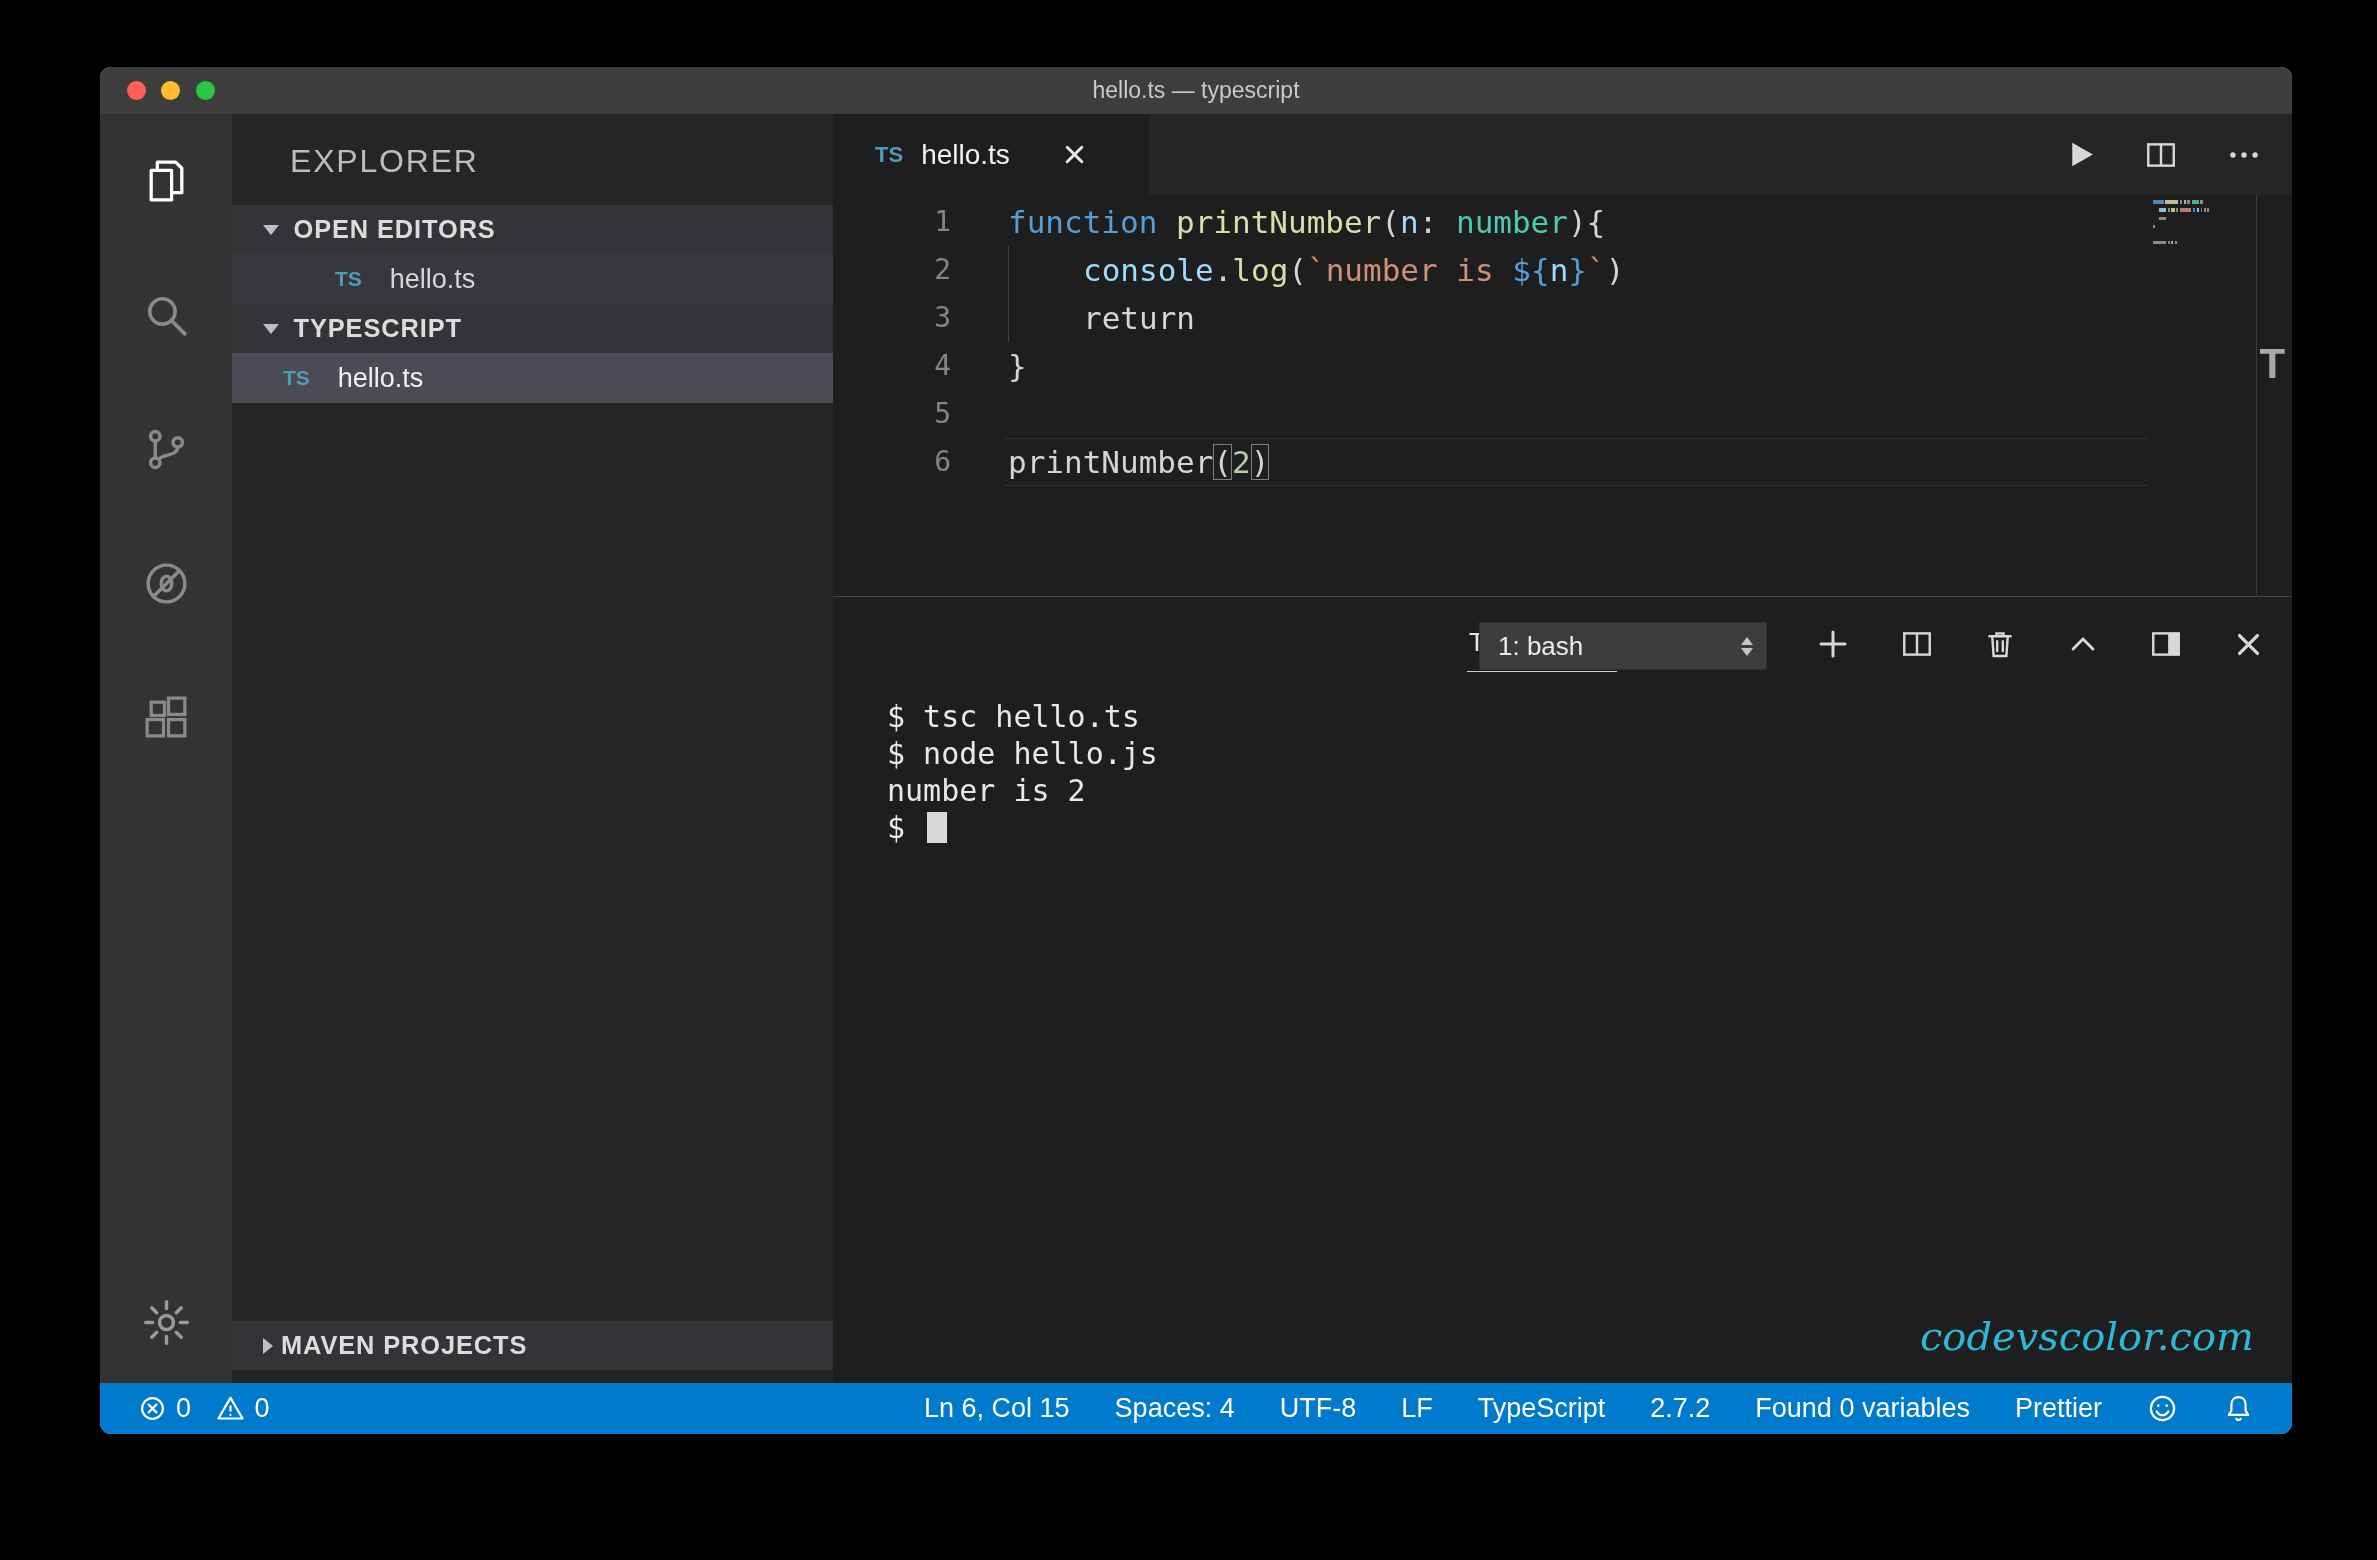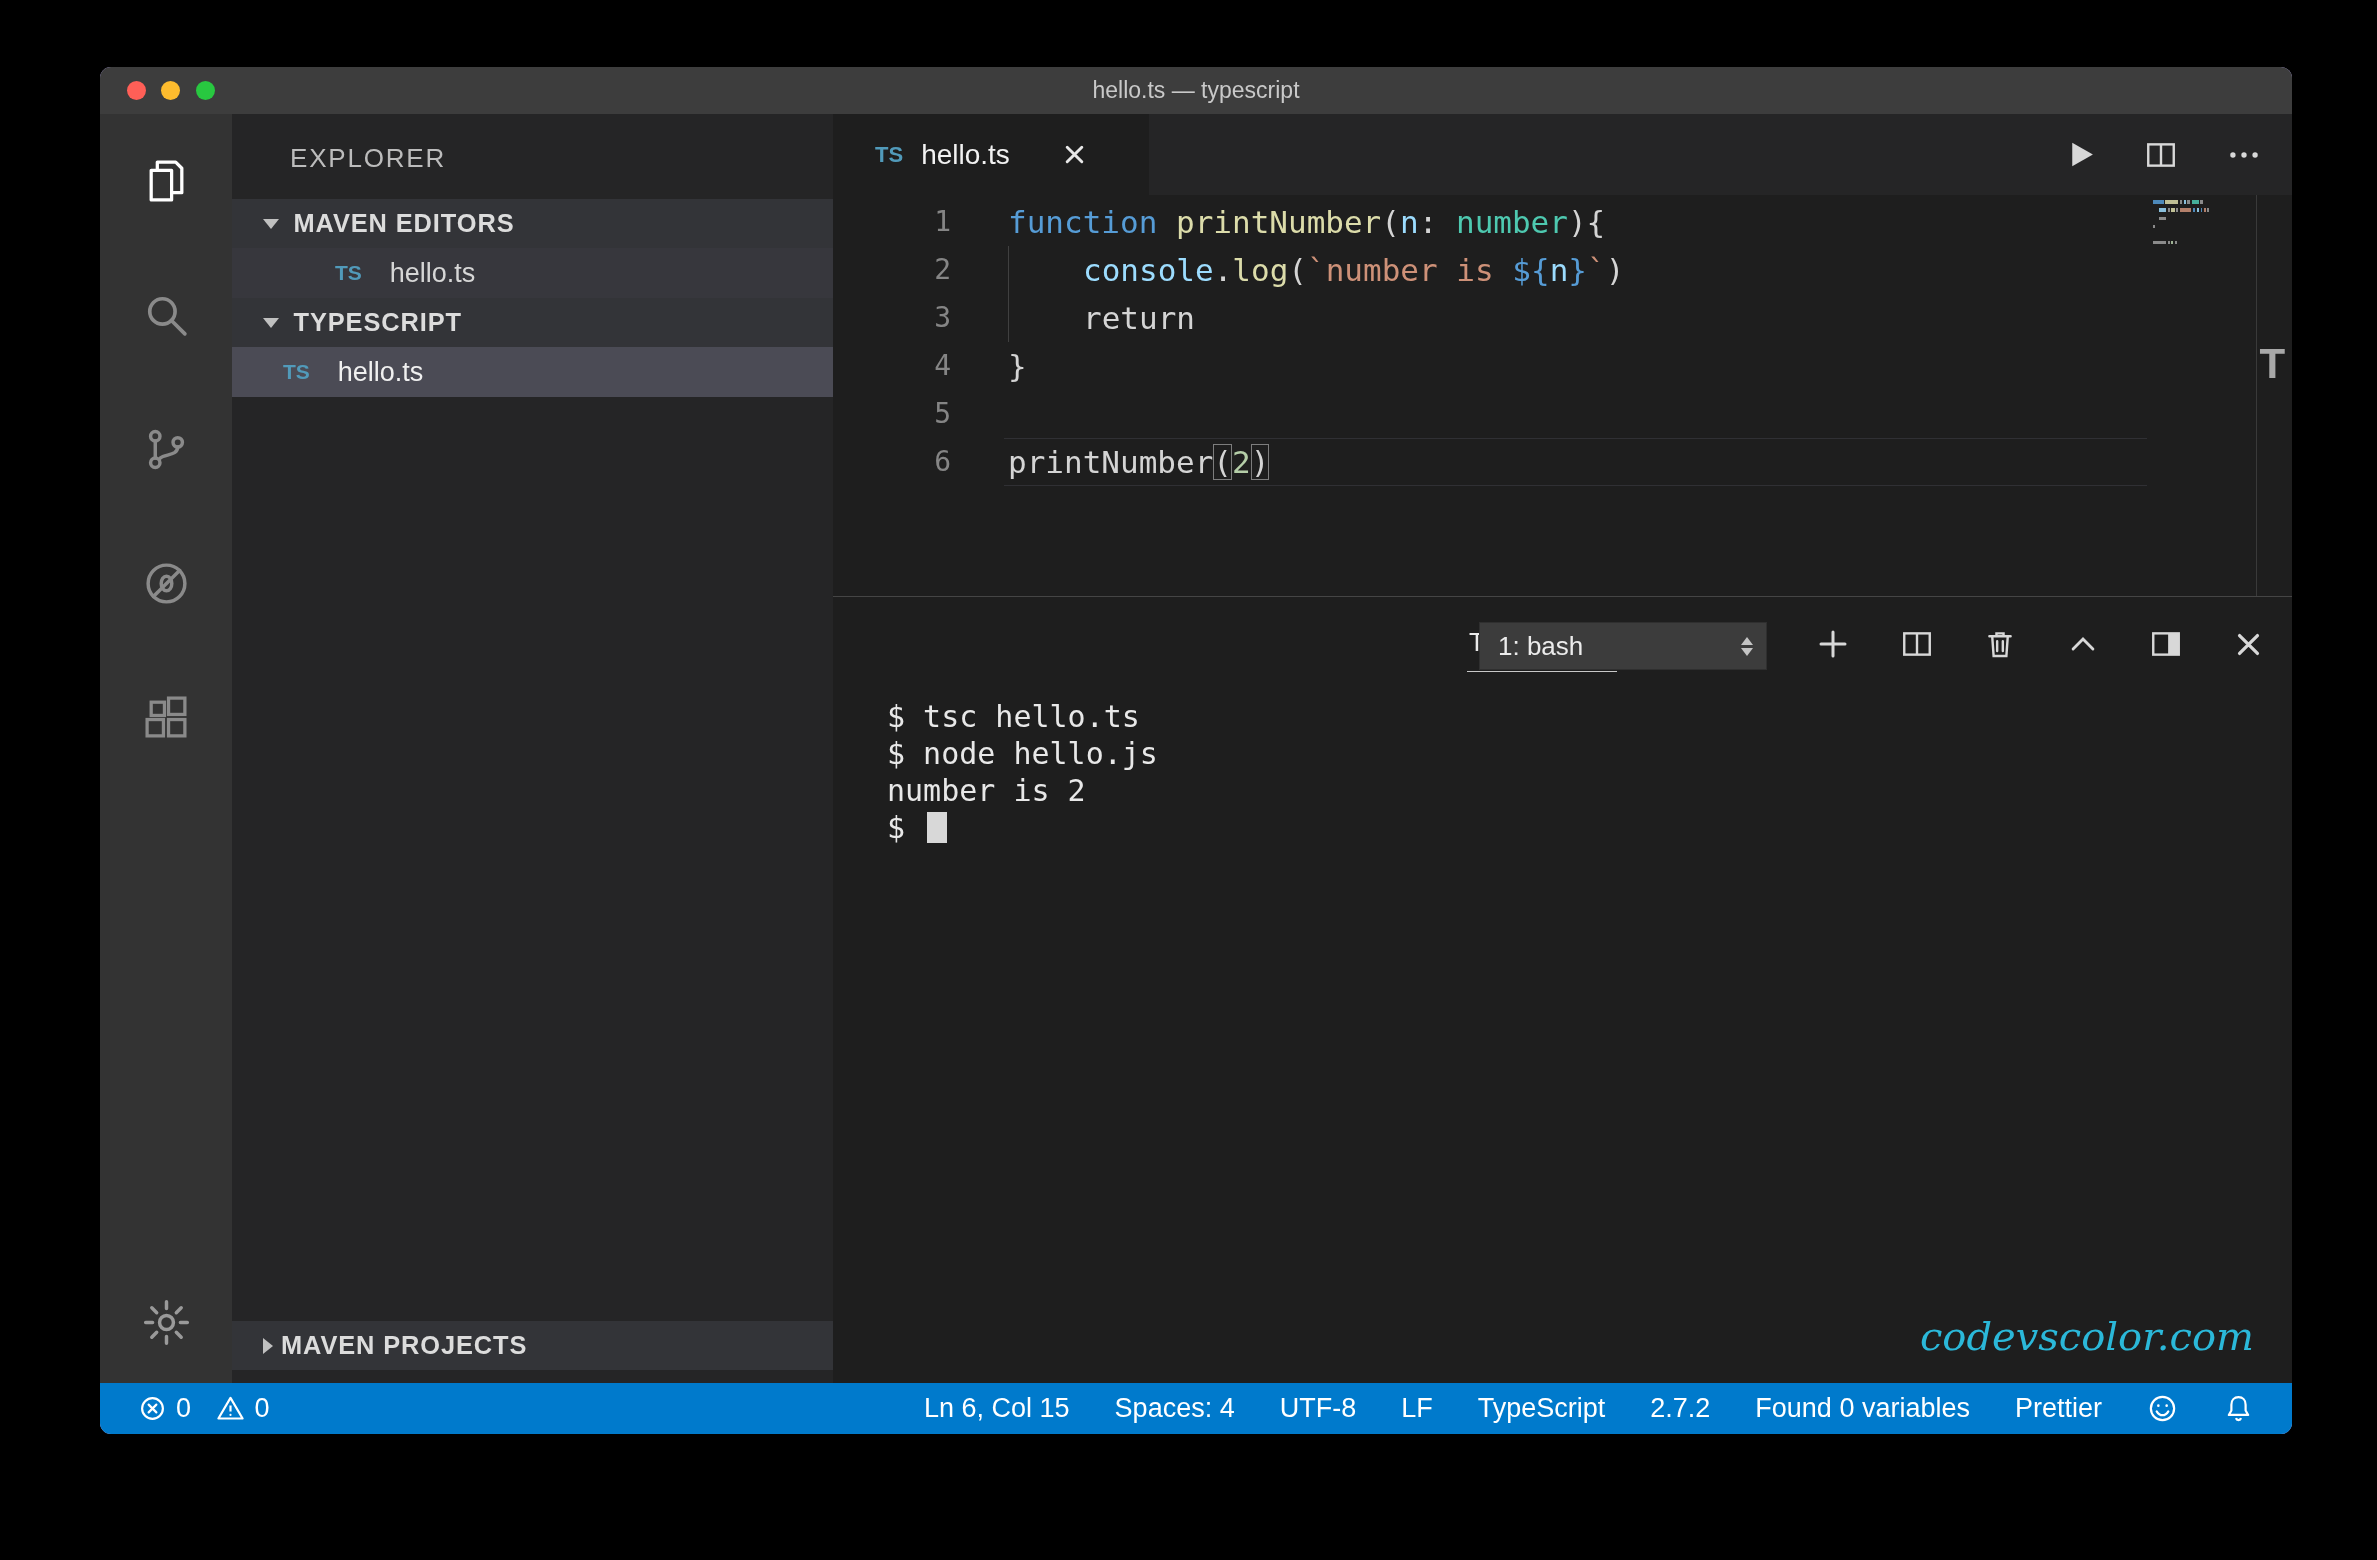--- a/index.html
+++ b/index.html
@@ -17,21 +17,21 @@
   .title-text{color:#c9c9c9;font-size:23px;}
   
   .main{flex:1;display:flex;min-height:0;}
   .activitybar{width:132px;background:#333333;flex:0 0 auto;display:flex;flex-direction:column;
                align-items:center;position:relative;}
   .ab-item{width:132px;height:134px;display:flex;align-items:center;justify-content:center;color:#8a8a8a;}
   .ab-item.active{color:#ffffff;}
   .ab-gear{position:absolute;bottom:36px;left:0;width:132px;display:flex;justify-content:center;color:#9a9a9a;}
   
   .sidebar{width:601px;background:#252526;flex:0 0 auto;position:relative;}
-  .sb-title{padding:29px 0 25.4px 58px;color:#bcbcbc;font-size:26px;letter-spacing:1.8px;}
+  .sb-title{padding:29px 0 25.4px 58px;color:#bcbcbc;font-size:32px;letter-spacing:1.8px;}
   .sb-header{height:49px;background:#333438;display:flex;align-items:center;gap:14.5px;
              padding-left:31px;color:#dcdcdc;font-weight:bold;font-size:25.4px;letter-spacing:0.9px;}
   .sb-header.maven{position:absolute;bottom:12.7px;left:0;right:0;gap:8px;}
   .tri{display:inline-block;}
   .tri-down{width:0;height:0;border-left:8.2px solid transparent;border-right:8.2px solid transparent;border-top:10px solid #c0c0c0;}
   .tri-right{width:0;height:0;border-top:8.2px solid transparent;border-bottom:8.2px solid transparent;border-left:10px solid #c0c0c0;}
   .sb-item{height:50px;display:flex;align-items:center;font-size:27px;color:#d6d6d6;padding-left:51px;gap:12.7px;}
   .sb-item.oe{padding-left:103px;}
   .sb-item.sel1{background:#37373d;}
   .sb-item.sel2{background:#4b4b55;color:#f0f0f0;}
@@ -150,21 +150,21 @@
             <path d="M12 1.8v3.4M12 18.8v3.4M1.8 12h3.4M18.8 12h3.4M4.8 4.8l2.4 2.4M16.8 16.8l2.4 2.4M19.2 4.8l-2.4 2.4M7.2 16.8l-2.4 2.4"></path>
           </svg>
       </div>
     </div>
 
     <div class="sidebar">
       <div class="sb-title">EXPLORER</div>
       <div>
           <div class="sb-header">
             <span class="tri tri-down"></span>
-            <span>MAVEN EDITORS</span>
+            <span>OPEN EDITORS</span>
           </div>
           <div class="sb-item oe sel1">
             <span class="ficon ts-color">TS</span>
             <span>hello.ts</span>
           </div>
           <div class="sb-header">
             <span class="tri tri-down"></span>
             <span>TYPESCRIPT</span>
           </div>
           <div class="sb-item sel2">

